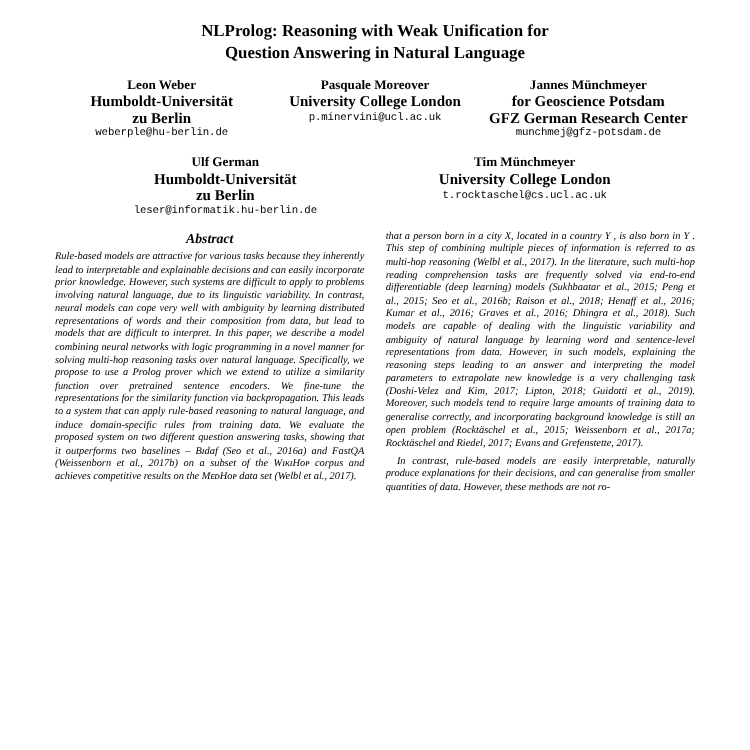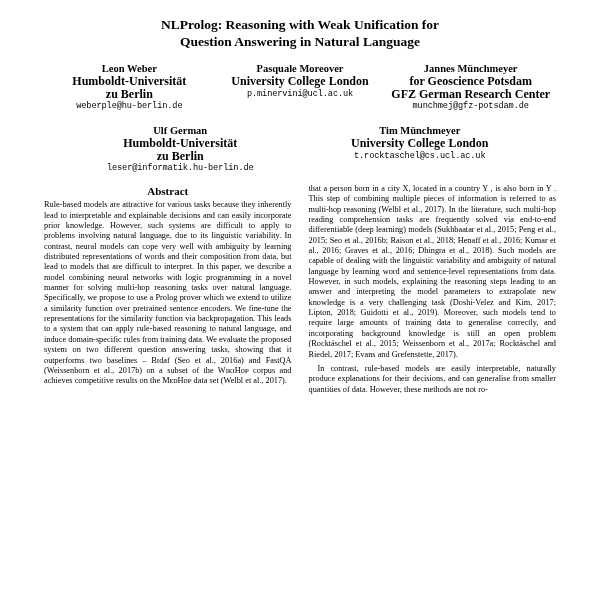--- a/index.html
+++ b/index.html
@@ -69,20 +69,21 @@
   .abstract-head {
     text-align: center;
     font-size: 11px;
     font-weight: bold;
     margin: 2px 0 4px 0;
   }
 
   .columns {
     display: flex;
     gap: 17px;
+    font-style: italic;
   }
   .col {
     width: 248px;
     font-size: 8.3px;
     line-height: 10.35px;
     text-align: justify;
   }
   .col p {
     margin: 0;
     text-indent: 9px;

